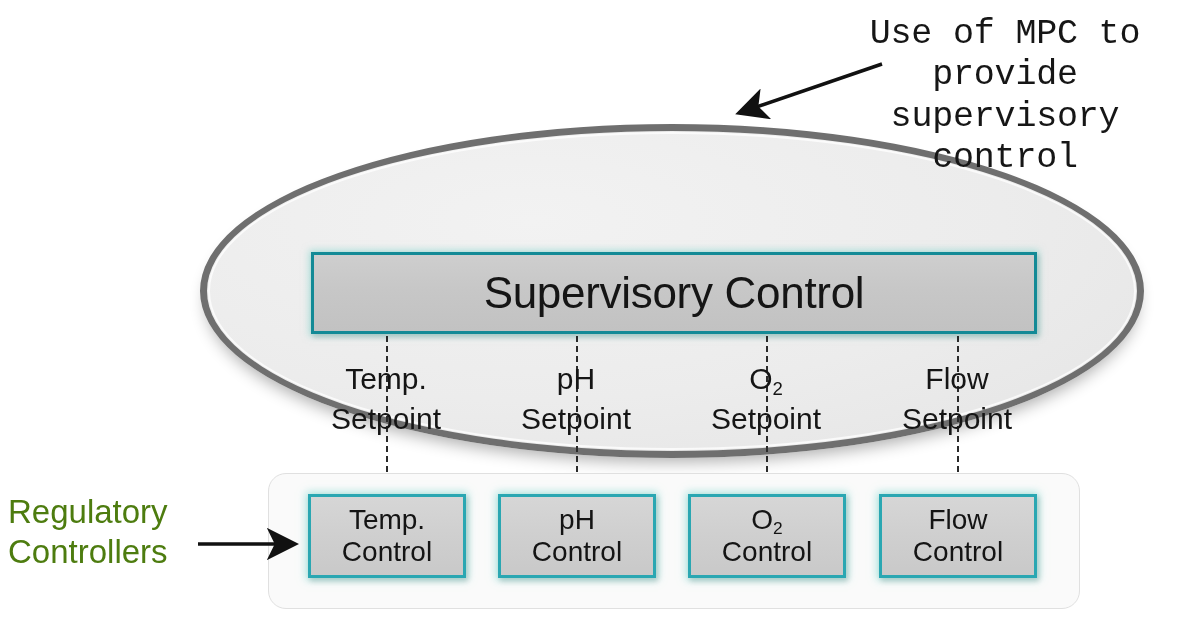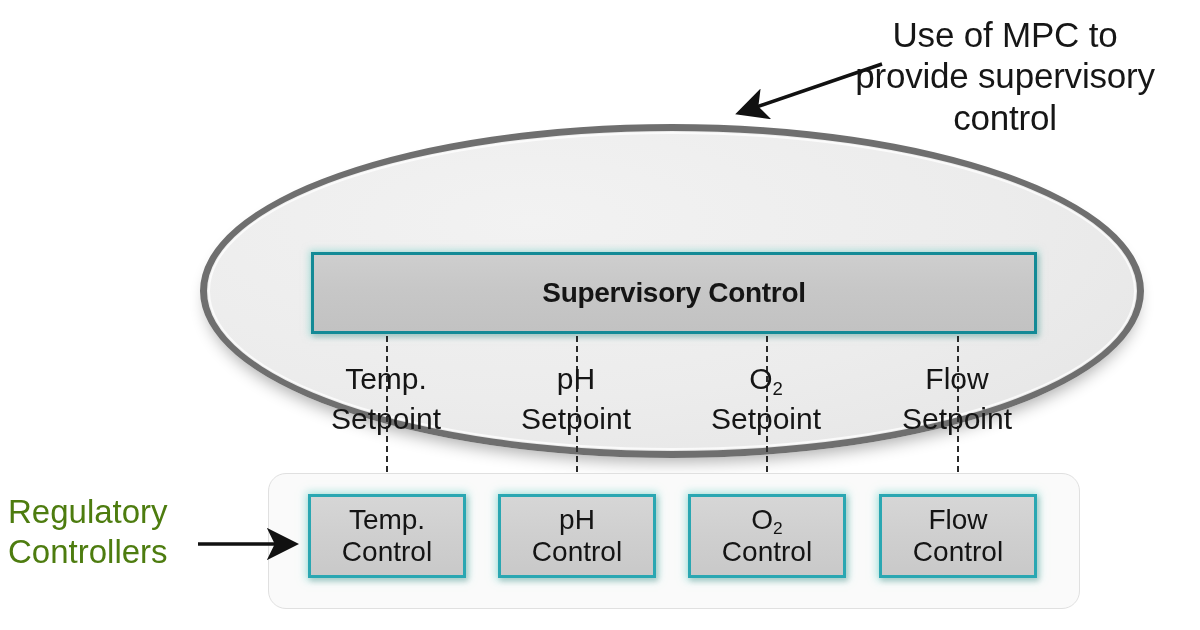--- a/index.html
+++ b/index.html
@@ -28,20 +28,21 @@
     position: absolute;
     left: 830px;
     top: 14px;
     width: 350px;
     text-align: center;
     font-size: 35px;
     line-height: 1.18;
     color: #161616;
     letter-spacing: -0.2px;
     white-space: pre-line;
+    font-family: Liberation Mono, monospace;
   }
 
   
   .ellipse {
     position: absolute;
     left: 200px;
     top: 124px;
     width: 944px;
     height: 334px;
     border-radius: 50%;
@@ -69,24 +70,23 @@
     box-sizing: border-box;
     border: 3px solid #138a96;
     background: linear-gradient(180deg, #cecece 0%, #c7c7c7 45%, #c2c2c2 100%);
     display: flex;
     align-items: center;
     justify-content: center;
     box-shadow: 0 0 7px 2px rgba(120, 210, 200, 0.55),
                 2px 3px 5px rgba(0,0,0,0.18);
   }
   .sup-box .label {
-    font-size: 28px;
+    font-size: 44px;
     color: #151515;
     letter-spacing: -0.3px;
-    font-weight: bold;
   }
 
   
   .setpoint-label {
     position: absolute;
     width: 190px;
     text-align: center;
     font-size: 30px;
     line-height: 1.33;
     color: #151515;

